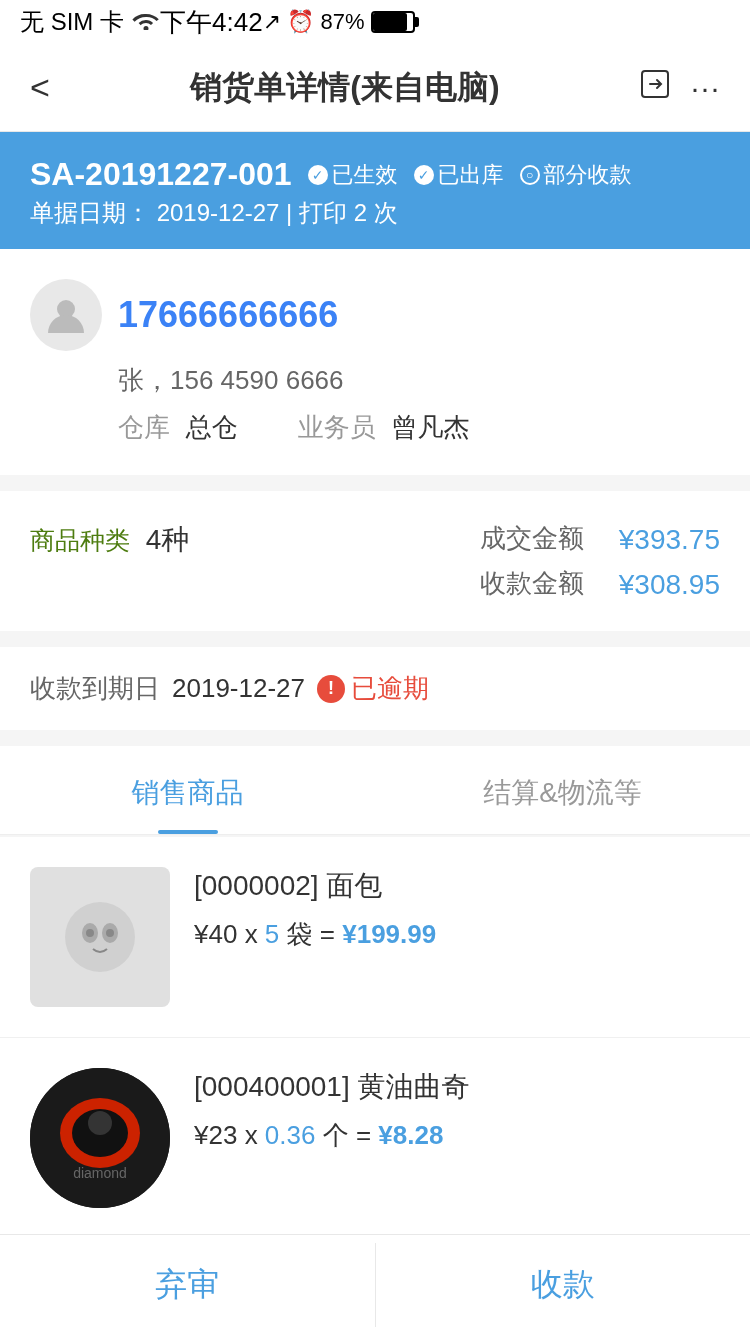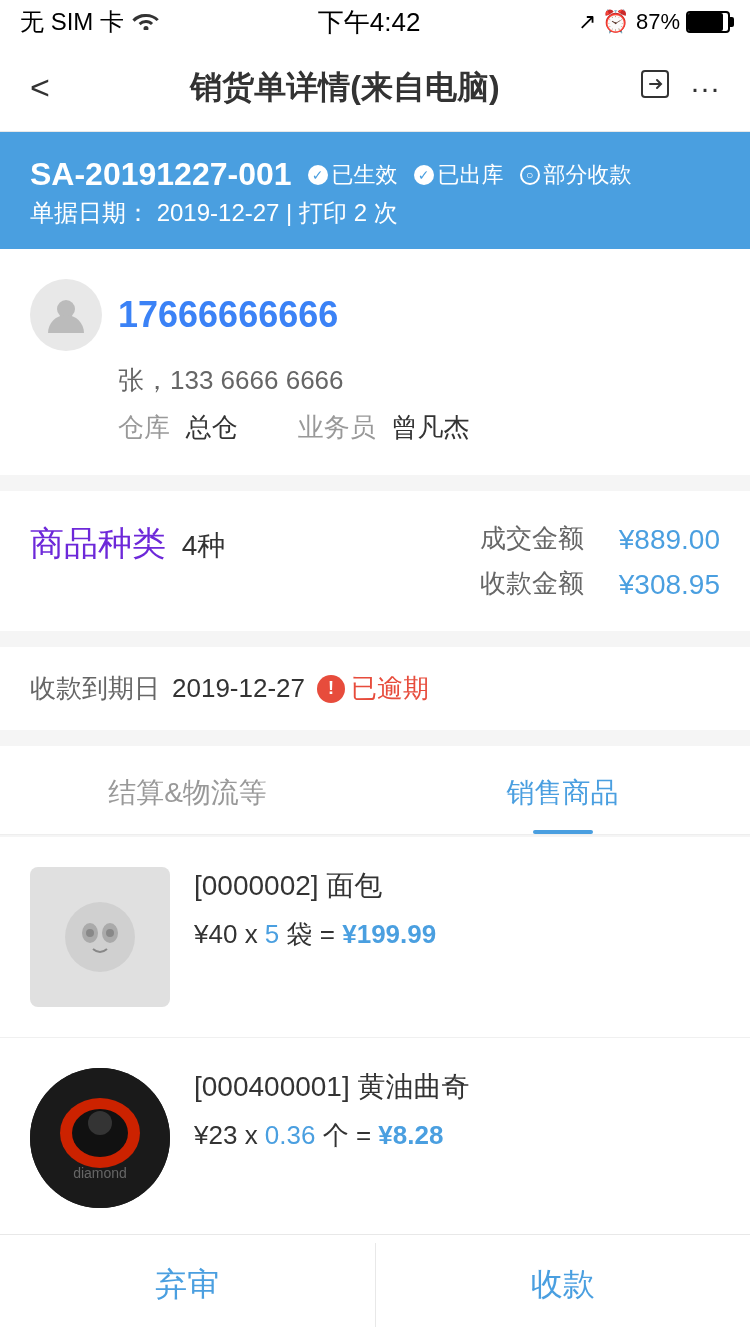--- a/index.html
+++ b/index.html
@@ -12,21 +12,21 @@
       overflow-x: hidden;
       font-size: 28px;
     }
 
     
     .status-bar {
       height: 44px;
       background: #fff;
       display: flex;
       align-items: center;
-      justify-content: space-between;
+      justify-content: flex-start;
       padding: 0 20px;
       font-size: 24px;
     }
     .status-left { display: flex; align-items: center; gap: 8px; }
     .status-center { font-size: 26px; font-weight: 500; }
     .status-right { display: flex; align-items: center; gap: 6px; font-size: 22px; }
     .battery-icon {
       width: 44px; height: 22px; border: 2px solid #000; border-radius: 4px;
       position: relative; display: inline-flex; align-items: center;
     }
@@ -163,21 +163,21 @@
     
     .stats-section {
       background: #fff;
       margin-top: 16px;
       padding: 30px;
       display: flex;
       justify-content: space-between;
       align-items: flex-start;
     }
     .stats-left { }
-    .stats-label { font-size: 34px; color: #6d28d9; }
+    .stats-label { font-size: 25px; color: #4d7c0f; }
     .stats-val { font-size: 28px; color: #333; margin-left: 8px; }
     .stats-right {
       display: flex;
       flex-direction: column;
       gap: 10px;
       text-align: right;
     }
     .stats-row {
       display: flex;
       justify-content: flex-end;
@@ -393,65 +393,65 @@
 <div class="customer-section">
   <div class="customer-row">
     <div class="avatar">
       <svg viewBox="0 0 44 44" fill="none" xmlns="http://www.w3.org/2000/svg">
         <circle cx="22" cy="16" r="9" fill="#bbb"></circle>
         <path d="M4 40c0-9.9 8.1-18 18-18s18 8.1 18 18" fill="#bbb"></path>
       </svg>
     </div>
     <span class="customer-phone">17666666666</span>
   </div>
-  <div class="customer-name">张，133 6666 6666</div>
+  <div class="customer-name">张，156 4590 6666</div>
   <div class="customer-meta">
     <div>
       <span class="meta-label">仓库</span>
       <span class="meta-value">总仓</span>
     </div>
     <div>
       <span class="meta-label">业务员</span>
       <span class="meta-value">曾凡杰</span>
     </div>
   </div>
 </div>
 
 <div class="stats-section">
   <div class="stats-left">
     <span class="stats-label">商品种类</span>
     <span class="stats-val">4种</span>
   </div>
   <div class="stats-right">
     <div class="stats-row">
       <span class="stats-row-label">成交金额</span>
-      <span class="stats-row-val">¥889.00</span>
+      <span class="stats-row-val">¥393.75</span>
     </div>
     <div class="stats-row">
       <span class="stats-row-label">收款金额</span>
       <span class="stats-row-val">¥308.95</span>
     </div>
   </div>
 </div>
 
 <div class="due-section">
   <span class="due-label">收款到期日</span>
   <span class="due-date">2019-12-27</span>
   <div class="due-badge">
     <span class="overdue-icon">!</span>
     <span class="overdue-text">已逾期</span>
   </div>
 </div>
 
 <div class="tabs-section">
+  <div class="tab active">
+    <span>销售商品</span>
+  </div>
   <div class="tab">
     <span>结算&amp;物流等</span>
-  </div>
-  <div class="tab active">
-    <span>销售商品</span>
   </div>
 </div>
 
 <div class="products-section">
 
   <div class="product-item">
     <div class="product-image">
       <div class="owl-placeholder">
         <svg width="80" height="80" viewBox="0 0 80 80" fill="none">
           <circle cx="40" cy="40" r="35" fill="#d0d0d0"></circle>

